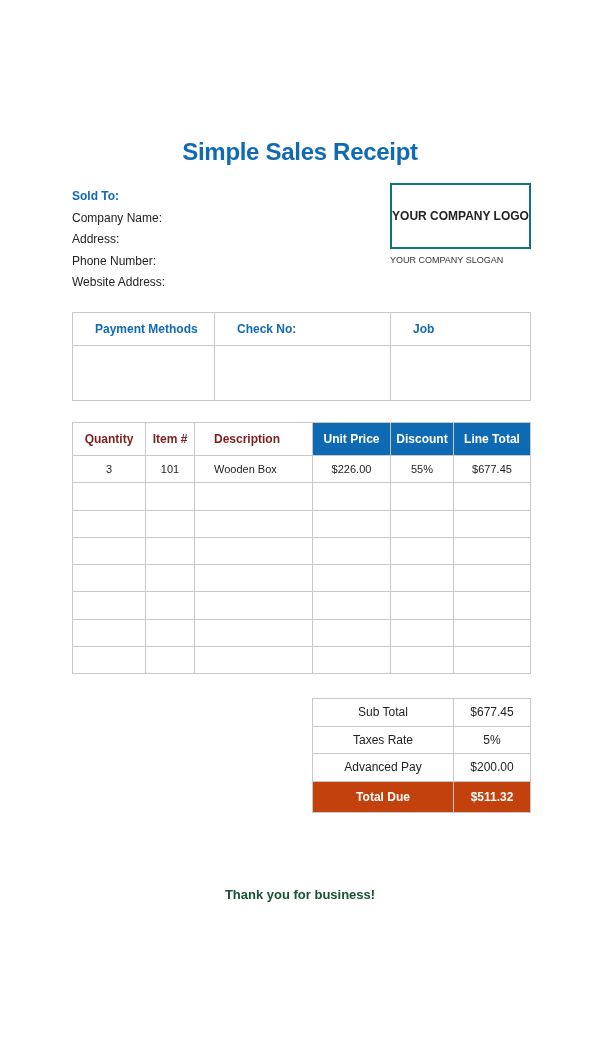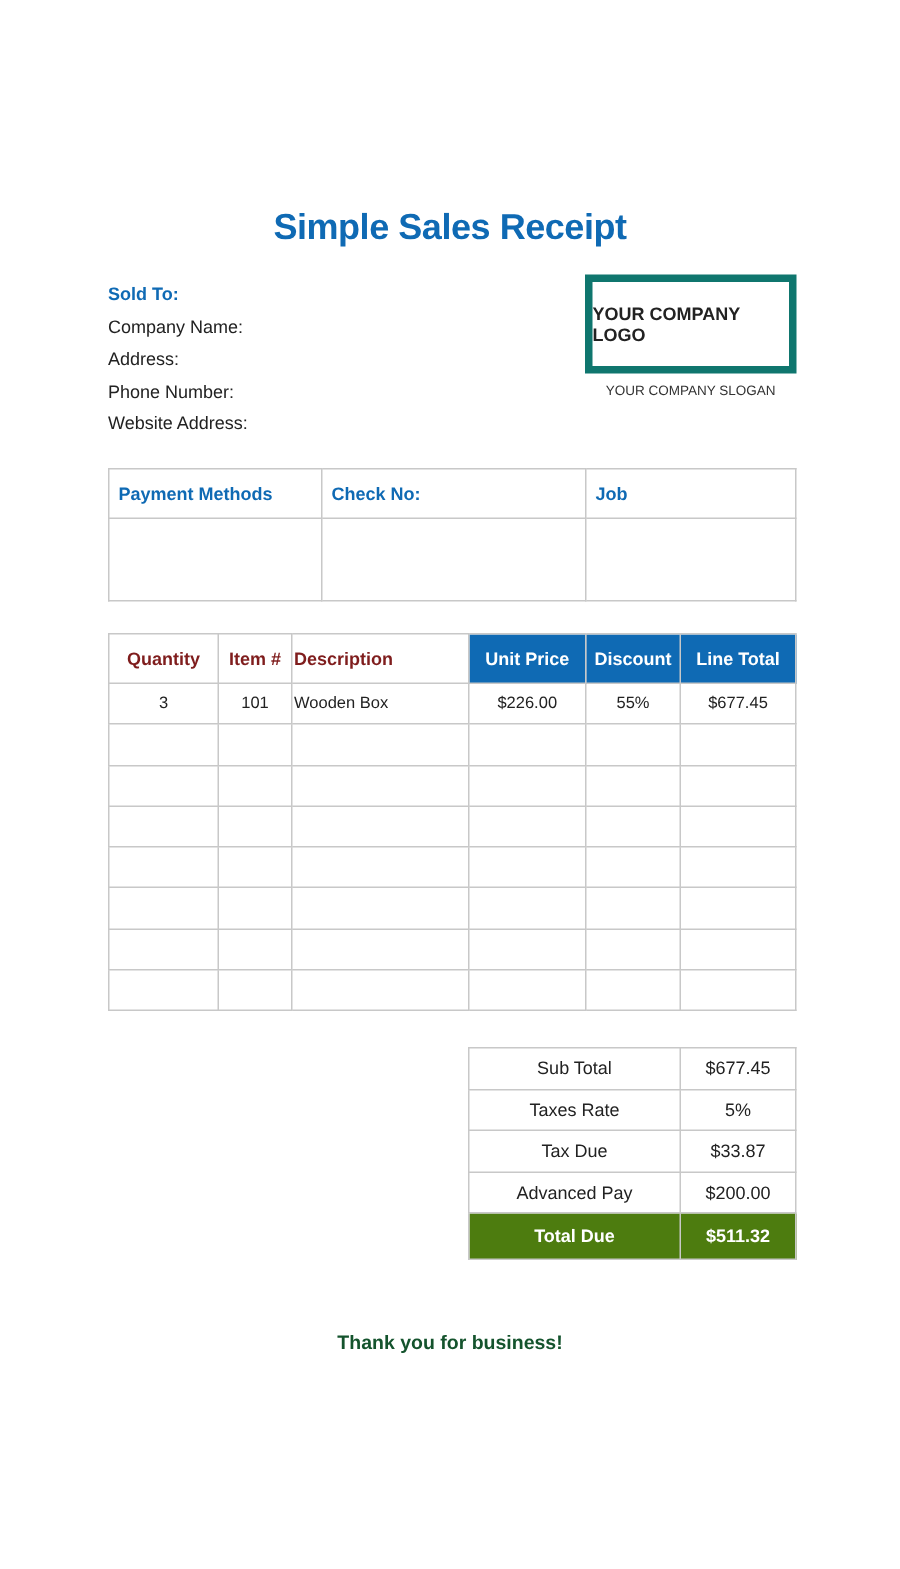--- a/index.html
+++ b/index.html
@@ -1,34 +1,34 @@
 <!DOCTYPE html>
 <html><head>
 <meta charset="utf-8">
 <style>
   * { box-sizing: border-box; margin: 0; padding: 0; }
   body { width: 600px; height: 1046px; background: #fff; font-family: "Liberation Sans", sans-serif; position: relative; color: #222; }
   .title { position: absolute; top: 92px; left: 0; width: 600px; text-align: center; color: #0f6ab4; font-size: 24px; font-weight: bold; letter-spacing: -0.3px; margin-top: 46px; }
   .soldto { position: absolute; left: 72px; top: 186px; font-size: 12px; line-height: 21.5px; }
   .soldto .lbl { color: #0f6ab4; font-weight: bold; }
-  .logo-box { position: absolute; left: 390px; top: 183px; width: 141px; height: 66px; border: 5px solid #0f766e; display: flex; align-items: center; justify-content: center; font-weight: bold; font-size: 12px; color: #222; }
-  .slogan { position: absolute; left: 390px; top: 255px; width: 141px; text-align: center; font-size: 9px; color: #333; }
+  .logo-box { position: absolute; left: 390px; top: 183px; width: 141px; height: 66px; border: 2px solid #0f766e; display: flex; align-items: center; justify-content: center; font-weight: bold; font-size: 12px; color: #222; }
+  .slogan { position: absolute; left: 390px; top: 255px; width: 141px; text-align: left; font-size: 9px; color: #333; }
   table { border-collapse: collapse; position: absolute; }
   td { border: 1px solid #c8c8c8; font-size: 11px; }
   .pay { left: 72px; top: 312px; width: 459px; }
-  .pay td.h { height: 33px; color: #0f6ab4; font-weight: bold; font-size: 12px; padding-left: 6px; }
+  .pay td.h { height: 33px; color: #0f6ab4; font-weight: bold; font-size: 12px; padding-left: 22px; }
   .pay td.b { height: 55px; }
   .items { left: 72px; top: 422px; width: 459px; }
   .items td { height: 27.3px; text-align: center; }
-  .items td.desc { text-align: left; padding-left: 1px; }
+  .items td.desc { text-align: left; padding-left: 19px; }
   .items tr.hd td { height: 33px; font-weight: bold; font-size: 12px; color: #7f1d1d; }
   .items tr.hd td.blue { background: #0f6ab4; color: #fff; border-color: #c8c8c8; }
   .totals { left: 312px; top: 674px; width: 219px; margin-top: 24px; }
   .totals td { height: 27.5px; text-align: center; font-size: 12px; }
-  .totals tr.due td { background: #4d7c0f; color: #fff; font-weight: bold; height: 31px; }
+  .totals tr.due td { background: #c2410c; color: #fff; font-weight: bold; height: 31px; }
   .thanks { position: absolute; top: 887px; left: 0; width: 600px; text-align: center; font-size: 13px; font-weight: bold; color: #14532d; }
 </style>
 </head>
 <body>
 
 <div class="title">Simple Sales Receipt</div>
 
 <div class="soldto">
   <div class="lbl">Sold To:</div>
   <div>Company Name:</div>
@@ -136,24 +136,20 @@
   <tbody>
       <tr>
         <td style="width:141px">Sub Total</td>
         <td>$677.45</td>
       </tr>
   <tr>
         <td>Taxes Rate</td>
         <td>5%</td>
       </tr>
   <tr>
-        <td>Tax Due</td>
-        <td>$33.87</td>
-      </tr>
-  <tr>
         <td>Advanced Pay</td>
         <td>$200.00</td>
       </tr>
   <tr class="due">
         <td>Total Due</td>
         <td>$511.32</td>
       </tr>
 </tbody>
   </table>
 

